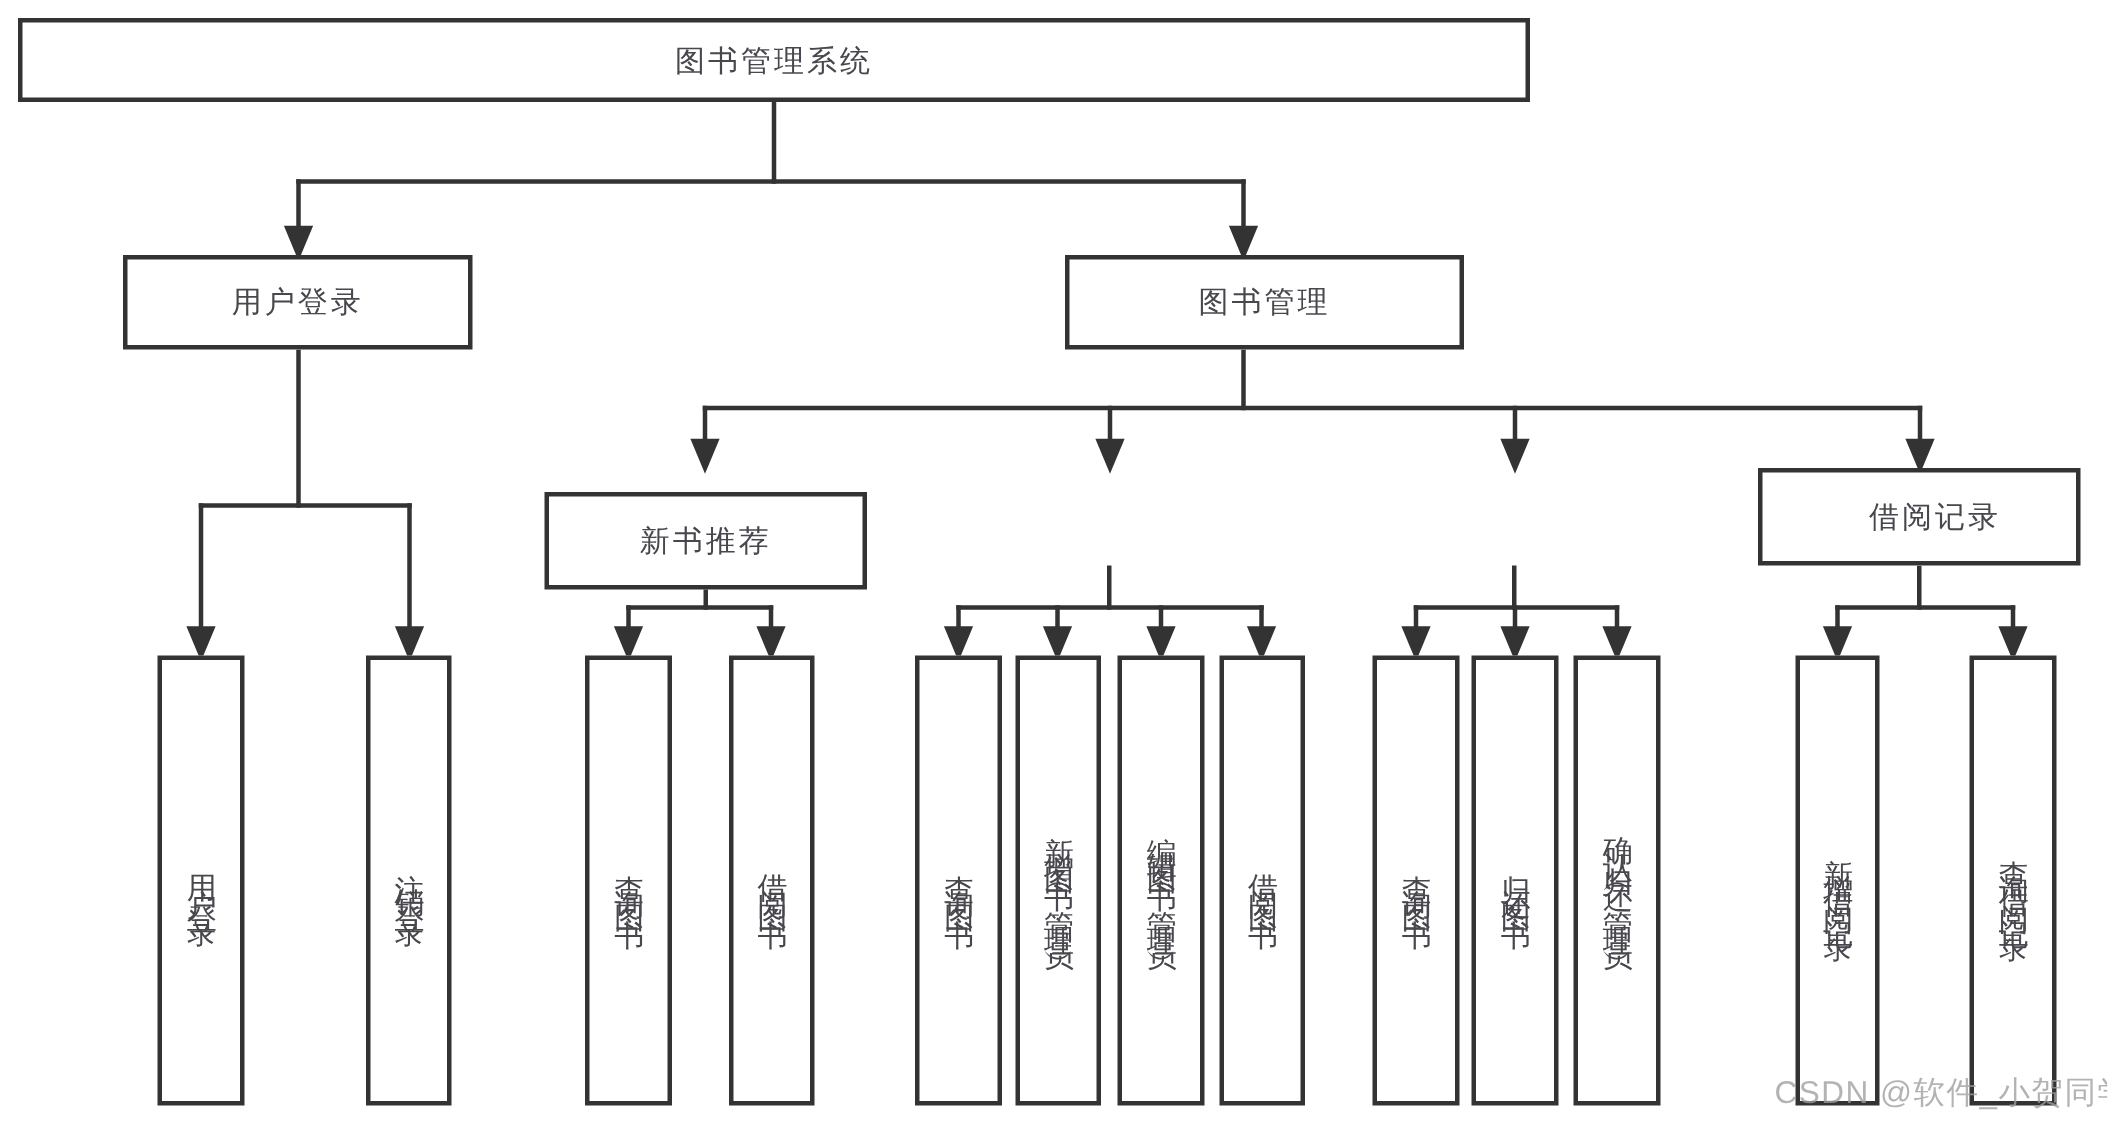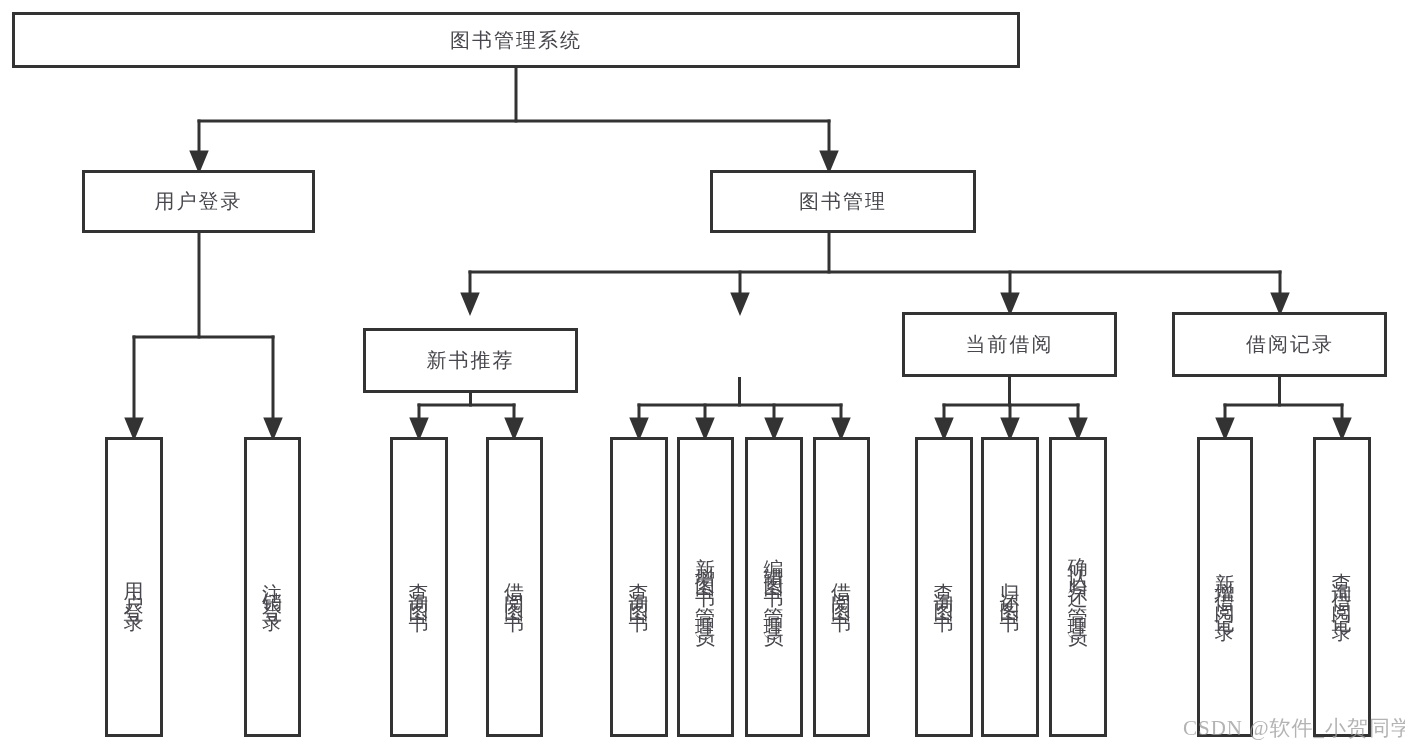--- a/index.html
+++ b/index.html
@@ -1,21 +1,21 @@
 <!DOCTYPE html>
 <html><head>
 <meta charset="utf-8">
 <style>
   html, body { margin: 0; padding: 0; background: #ffffff; }
   .canvas {
     position: relative;
     width: 1405px;
     height: 747px;
     background: #ffffff;
-    font-family: Liberation Serif, serif;
+    font-family: Liberation Sans, sans-serif;
     overflow: hidden;
   }
   svg.connectors {
     position: absolute;
     left: 0; top: 0;
     z-index: 1;
   }
   .node {
     position: absolute;
     box-sizing: border-box;
@@ -141,23 +141,20 @@
   <div class="node" style="left:82px; top:170px; width:233px; height:63px;">
     <span class="hlabel">用户登录</span>
   </div>
   <div class="node" style="left:710px; top:170px; width:266px; height:63px;">
     <span class="hlabel">图书管理</span>
   </div>
 
   <div class="node" style="left:363px; top:328px; width:215px; height:65px;">
     <span class="hlabel">新书推荐</span>
   </div>
-  <div class="node" style="left:902px; top:312px; width:215px; height:65px;">
-    <span class="hlabel">当前借阅</span>
-  </div>
   <div class="node" style="left:1172px; top:312px; width:215px; height:65px;padding-left:21px;">
     <span class="hlabel">借阅记录</span>
   </div>
 
   <div class="node leaf" style="left:105px; top:437px; width:58px; height:300px;">
     <span class="vlabel">用户登录</span>
   </div>
   <div class="node leaf" style="left:244px; top:437px; width:57px; height:300px;">
     <span class="vlabel">注销登录</span>
   </div>

